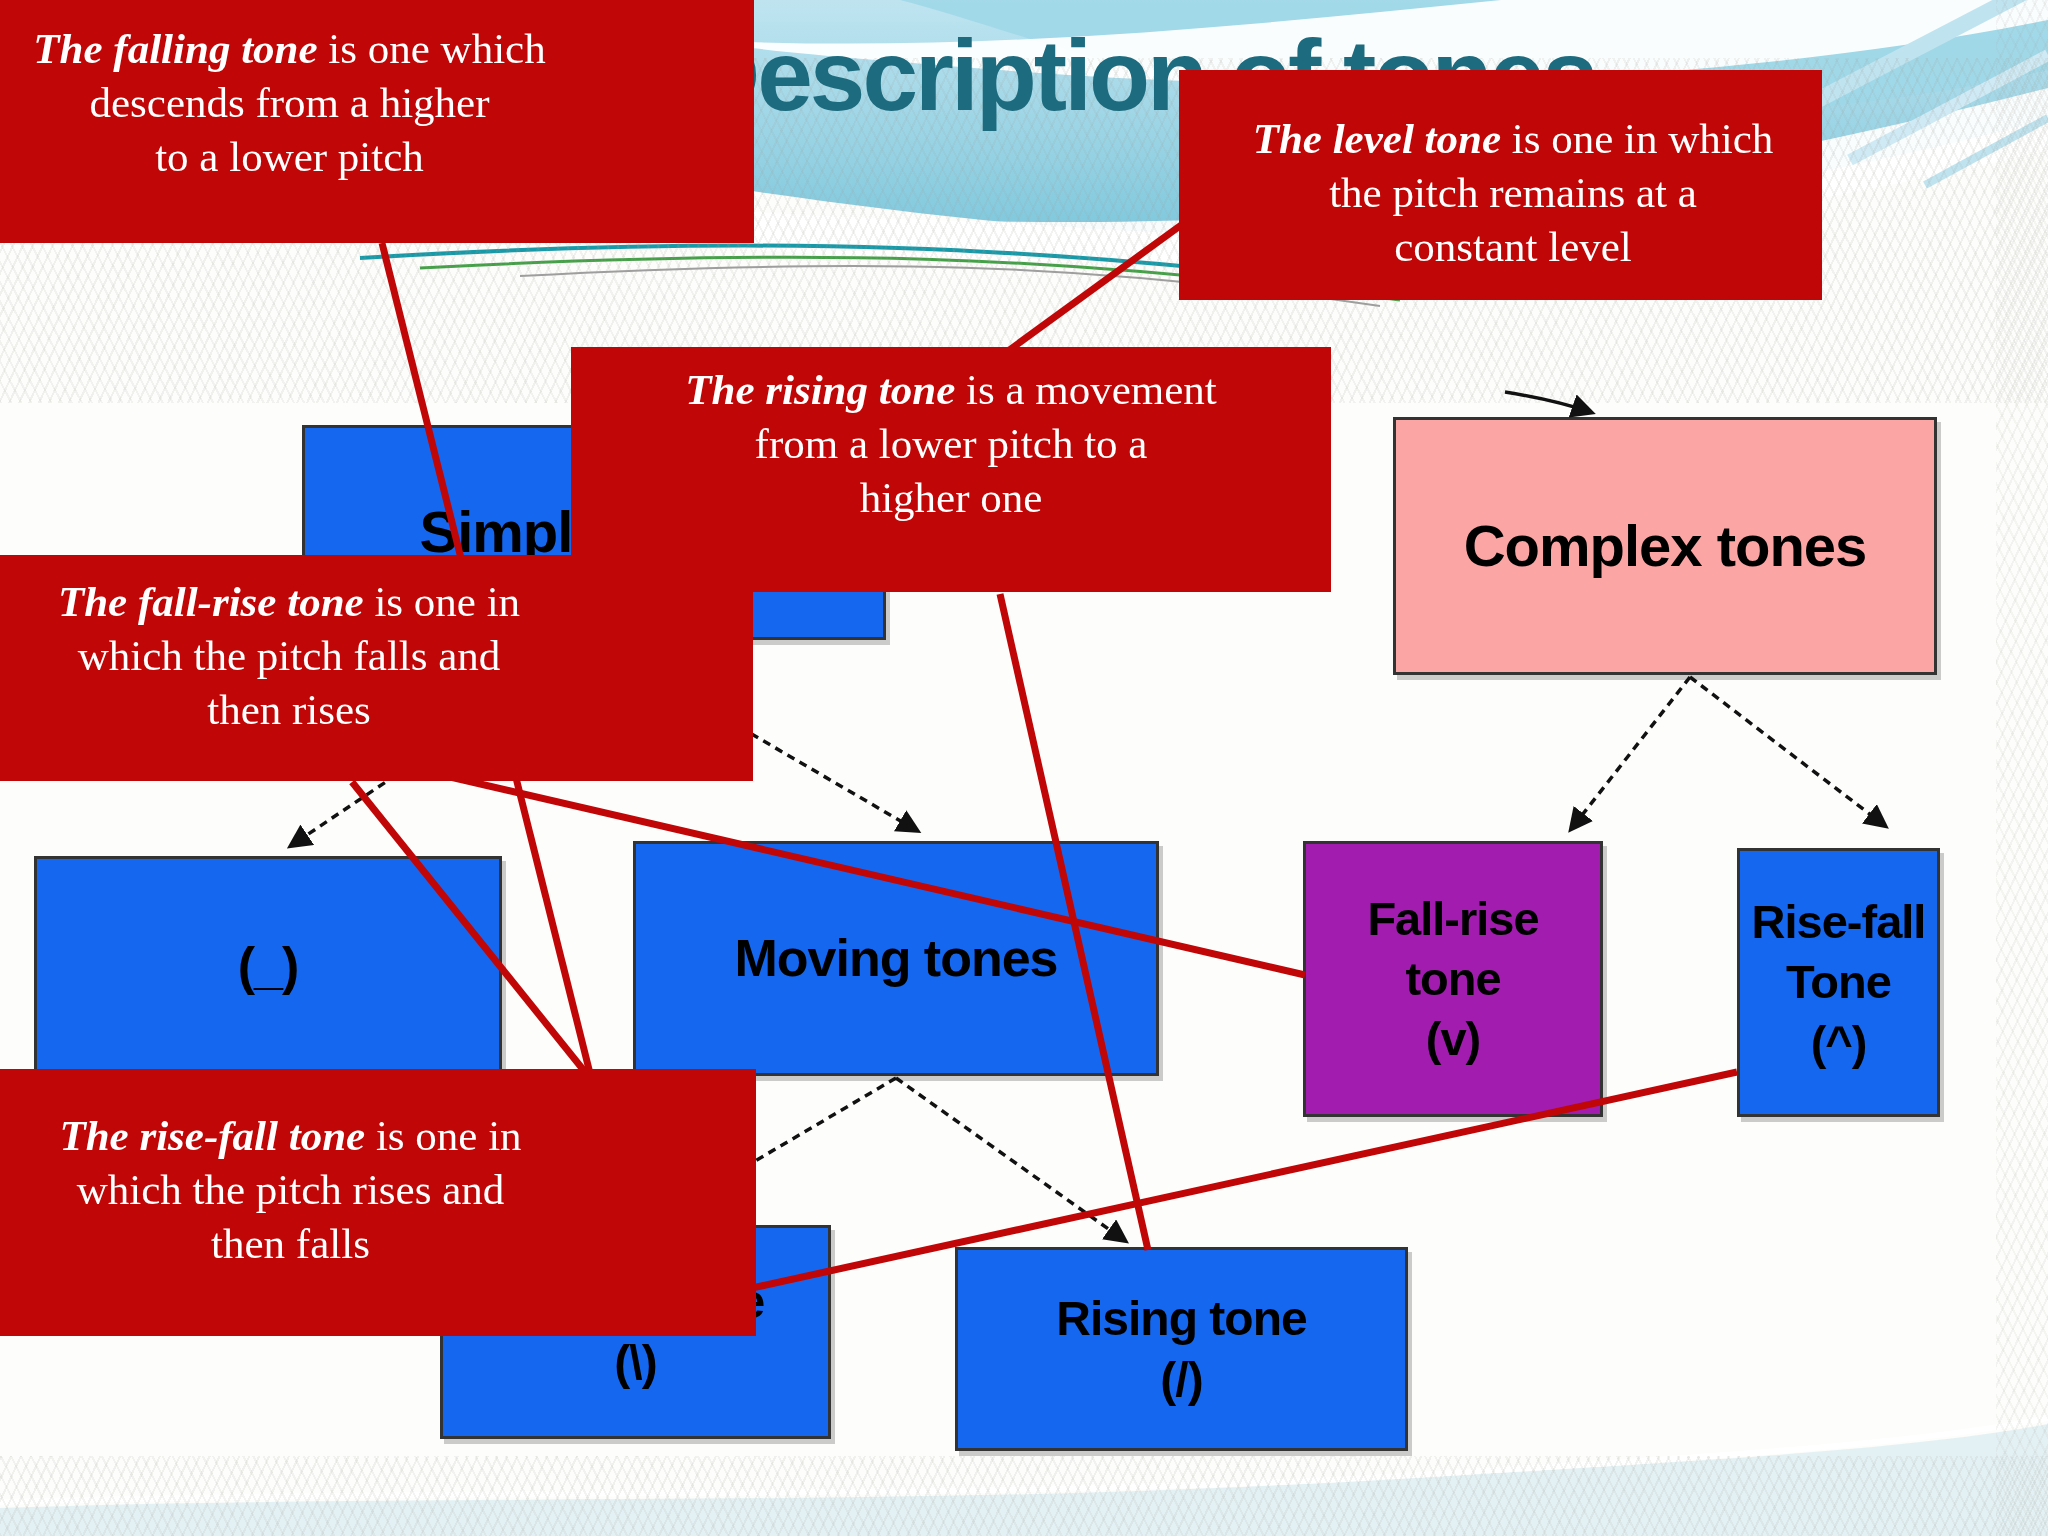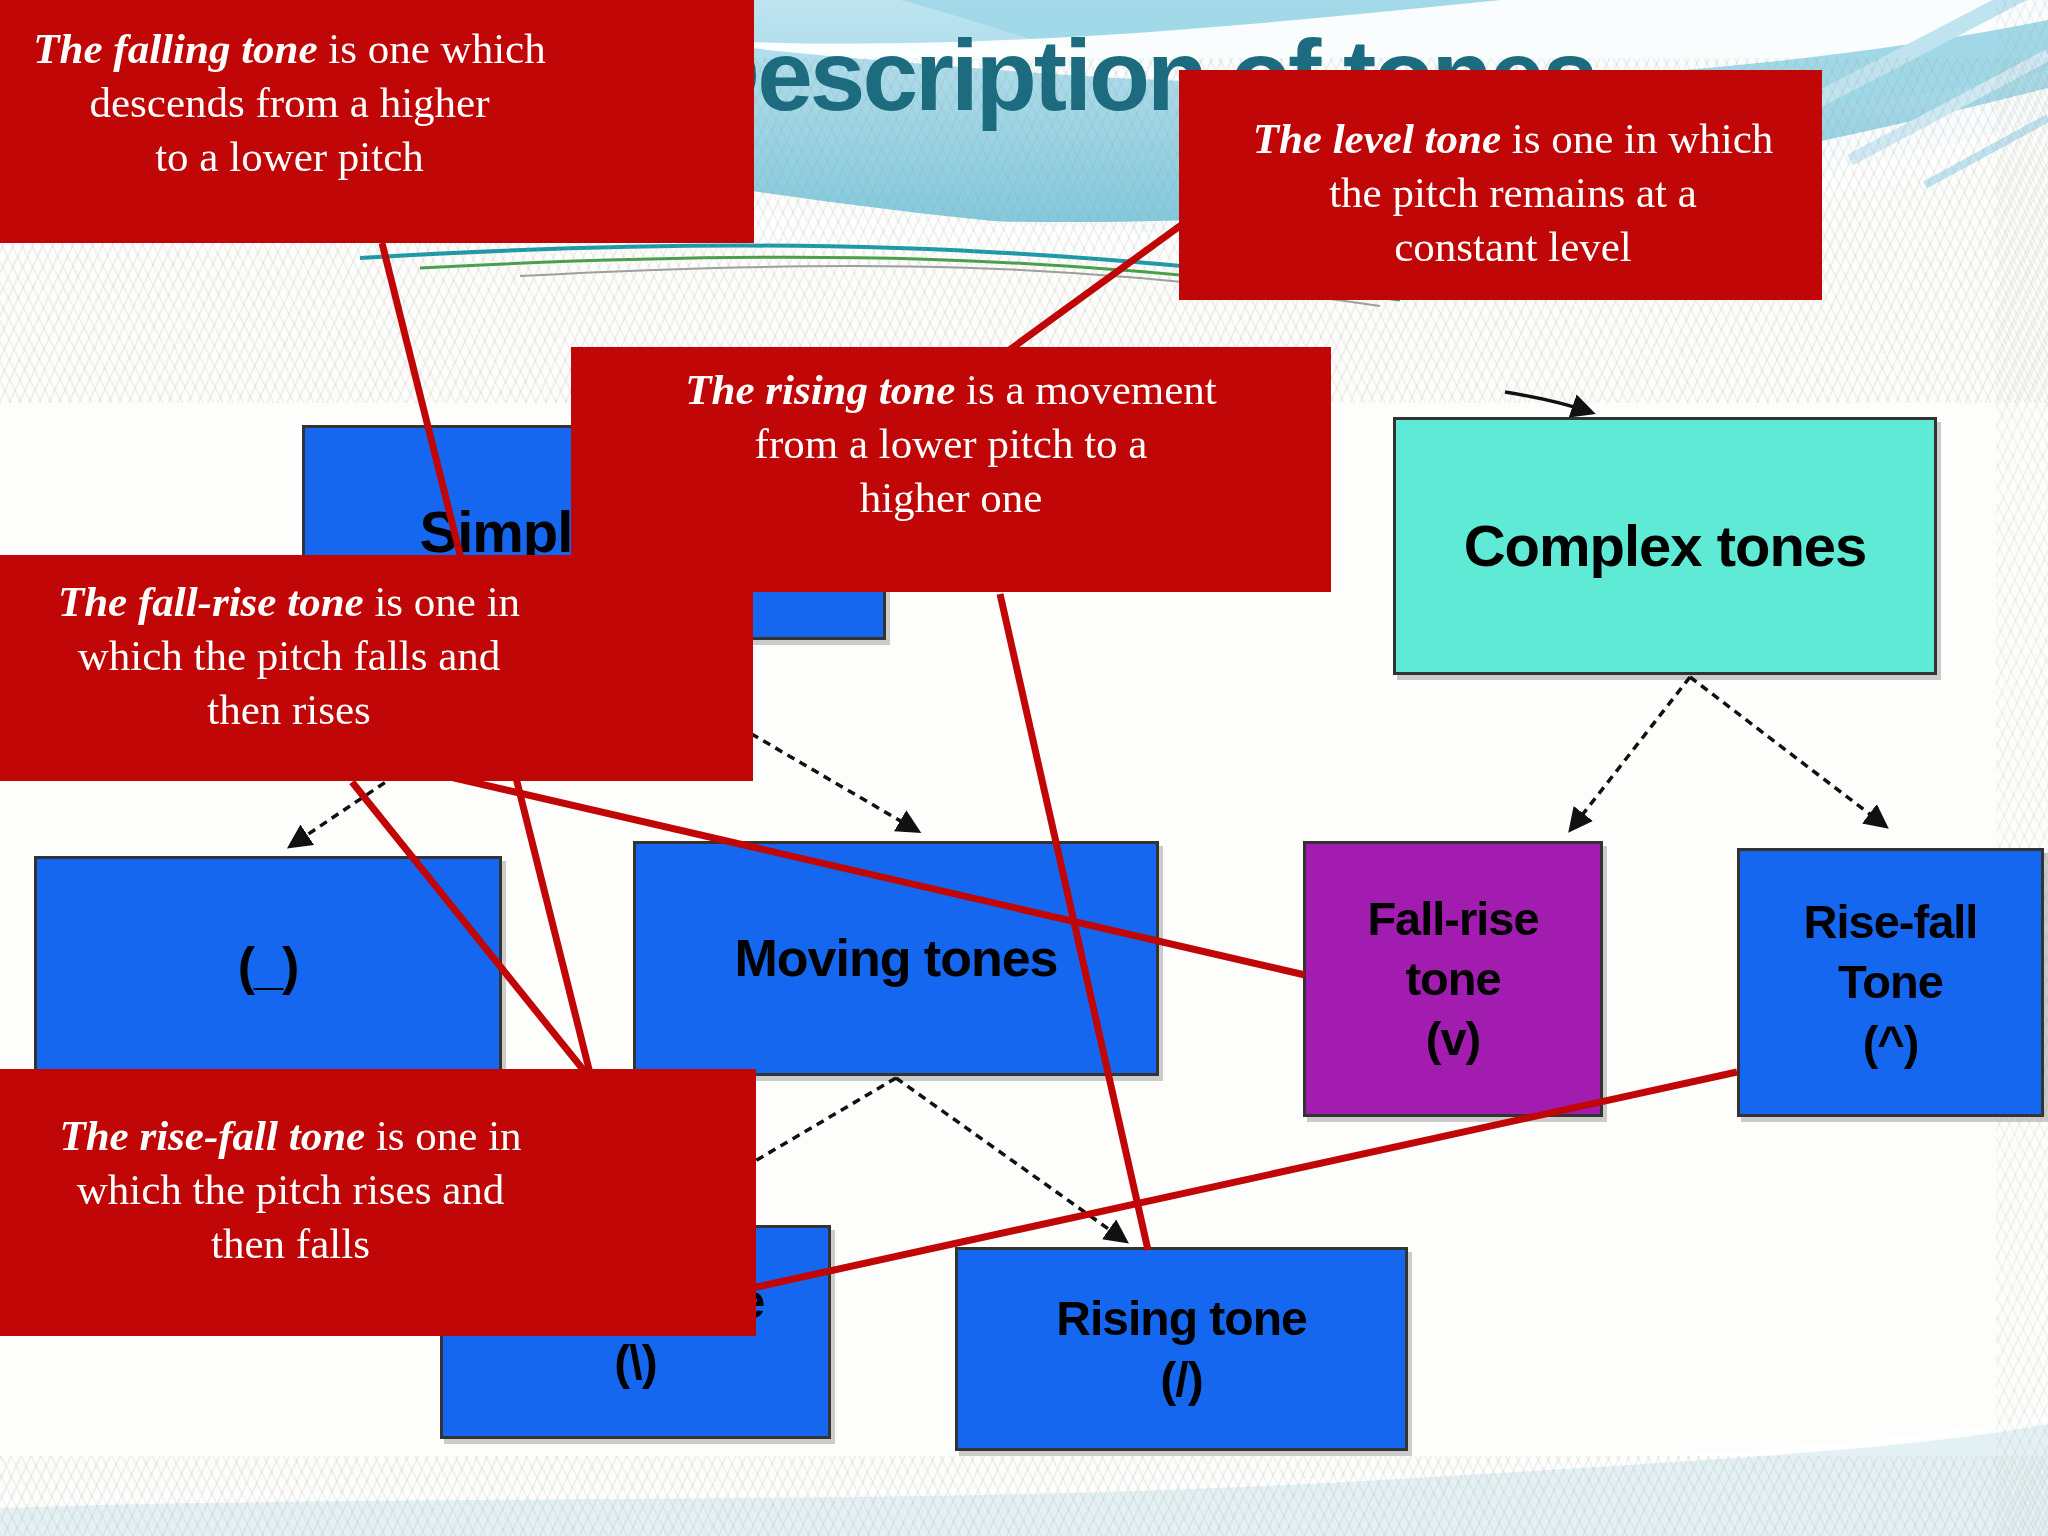--- a/index.html
+++ b/index.html
@@ -26,21 +26,21 @@
   
   .tbox{position:absolute;z-index:3;background:#1667f0;border:3px solid #333;
     box-shadow:4px 5px 0 rgba(110,110,110,.35);
     display:flex;flex-direction:column;align-items:center;justify-content:center;
     color:#000;font-weight:800;text-align:center;line-height:1.28;letter-spacing:-1px;}
   #box-simple  {left:302px; top:425px; width:584px;height:215px;font-size:58px;}
   #box-complex {left:1393px;top:417px; width:544px;height:258px;font-size:58px;}
   #box-level   {left:34px;  top:856px; width:468px;height:220px;font-size:52px;}
   #box-moving  {left:633px; top:841px; width:526px;height:235px;font-size:52px;}
   #box-fallrise{left:1303px;top:841px; width:300px;height:276px;font-size:47px;}
-  #box-risefall{left:1737px;top:848px; width:307px;height:269px;font-size:47px;align-items:center;}
+  #box-risefall{left:1737px;top:848px; width:203px;height:269px;font-size:47px;align-items:center;}
   #box-falling {left:440px; top:1225px;width:391px;height:214px;font-size:48px;}
   #box-rising  {left:955px; top:1247px;width:453px;height:204px;font-size:48px;}
 
   
   #connector-svg{z-index:4;}
 
   
   .callout{position:absolute;z-index:5;background:#c00606;color:#fff;
     font-family:"Liberation Serif","DejaVu Serif",serif;font-size:43px;line-height:54px;
     text-align:center;}
@@ -84,21 +84,21 @@
 
   <div class="texture" id="texture-top"></div>
   <div class="texture" id="texture-bottom"></div>
   <div class="texture" id="texture-right"></div>
 
   <div id="page-title" style="color: rgb(29, 107, 126);">Description of tones</div>
 
   <div class="tbox" id="box-simple" style="background-color: rgb(22, 103, 240);">
     <div>Simple tones</div>
   </div>
-  <div class="tbox" id="box-complex" style="background-color: #5eead4;">
+  <div class="tbox" id="box-complex" style="background-color: #fca5a5;">
     <div>Complex tones</div>
   </div>
   <div class="tbox" id="box-level" style="background-color: rgb(22, 103, 240);">
     <div>(_)</div>
   </div>
   <div class="tbox" id="box-moving" style="background-color: rgb(22, 103, 240);">
     <div>Moving tones</div>
   </div>
   <div class="tbox" id="box-fallrise" style="background-color: #a21caf;">
     <div>Fall-rise</div>

